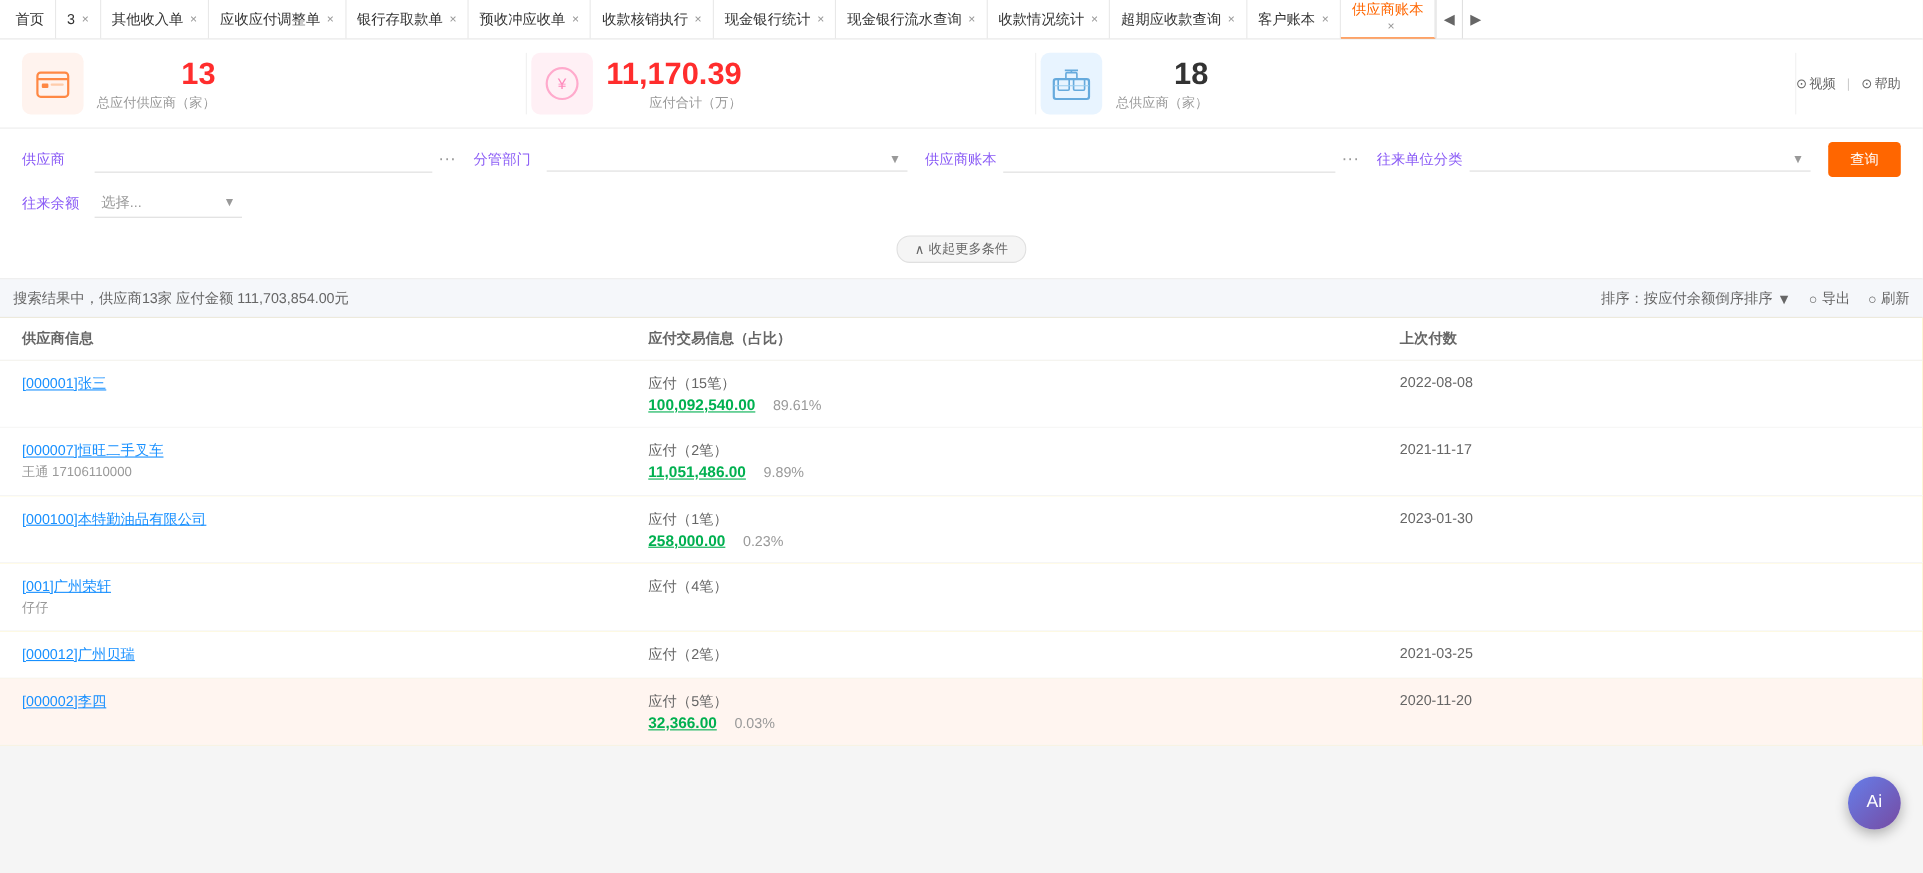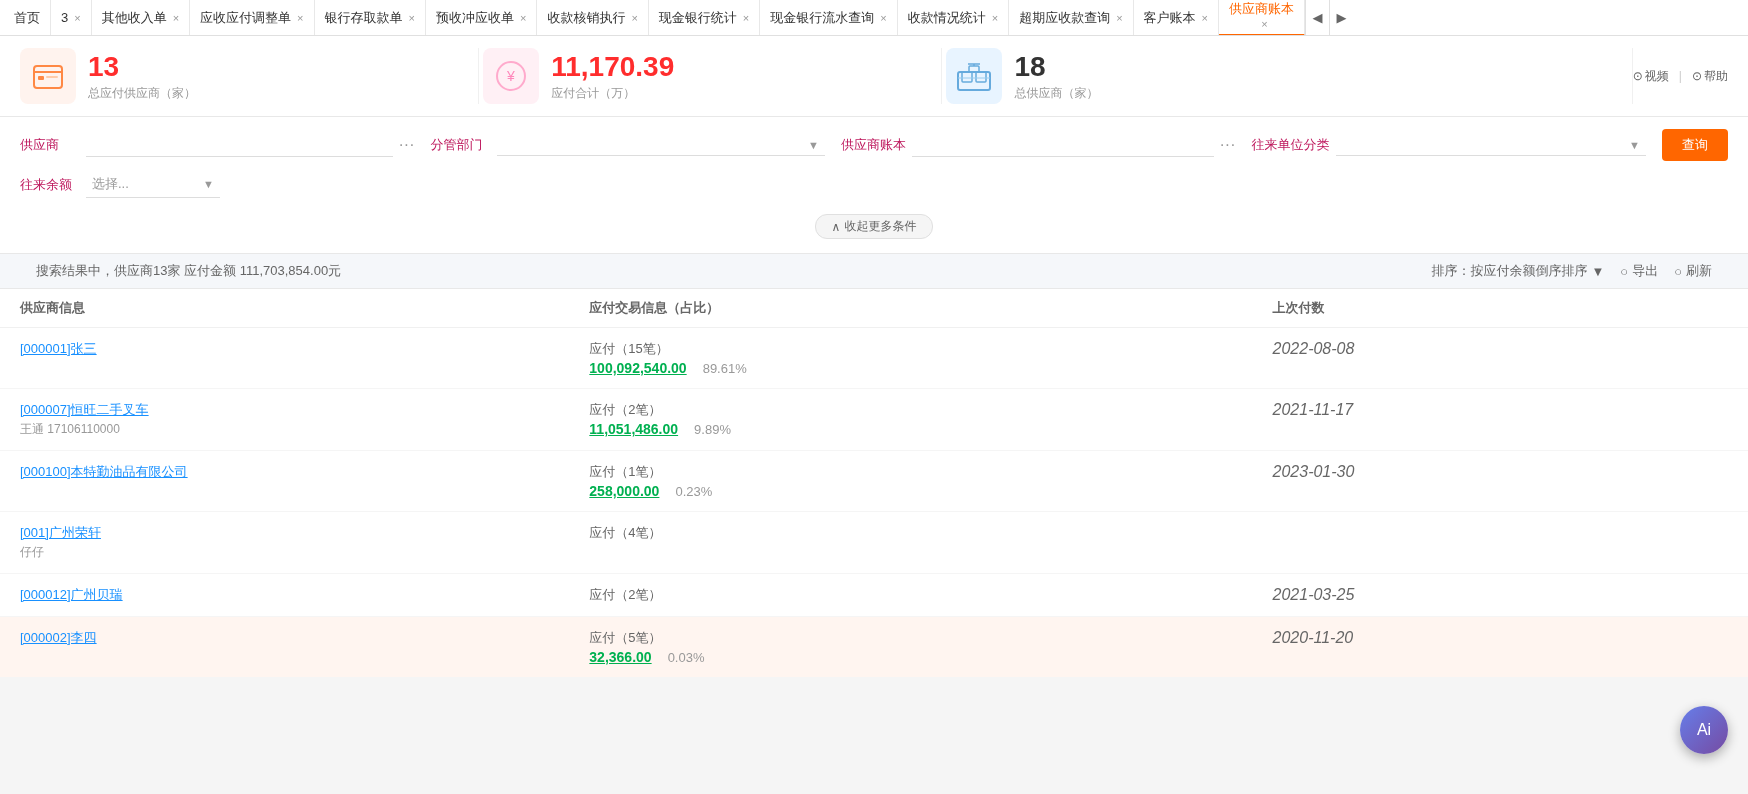--- a/index.html
+++ b/index.html
@@ -38,20 +38,21 @@
       padding: 12px 20px;
       gap: 0;
     }
     .stat-item {
       display: flex;
       align-items: center;
       gap: 12px;
       flex: 1;
       border-right: 1px solid #f0f0f0;
       padding: 0 4px;
+      text-align: right;
     }
     .stat-item:first-child { padding-left: 0; }
     .stat-item:last-child { border-right: none; }
     .stat-icon {
       width: 56px;
       height: 56px;
       display: flex;
       align-items: center;
       justify-content: center;
       border-radius: 8px;
@@ -79,21 +80,21 @@
       gap: 16px;
       margin-bottom: 10px;
     }
     .filter-row:last-child { margin-bottom: 0; }
     .filter-item {
       display: flex;
       align-items: center;
       gap: 6px;
       flex: 1;
     }
-    .filter-label { color: #be185d; white-space: nowrap; font-size: 13px; min-width: 60px; }
+    .filter-label { color: #8b5cf6; white-space: nowrap; font-size: 13px; min-width: 60px; }
     .filter-input {
       flex: 1;
       border: none;
       border-bottom: 1px solid #ddd;
       padding: 4px 6px;
       font-size: 13px;
       color: #333;
       outline: none;
       background: transparent;
     }
@@ -135,21 +136,21 @@
       color: #666;
       cursor: pointer;
     }
 
     
     .result-bar {
       display: flex;
       align-items: flex-start;
       justify-content: space-between;
       background: #f5f7fa;
-      padding: 8px 36px;
+      padding: 8px 12px;
       font-size: 13px;
       color: #666;
       border-bottom: 1px solid #e8e8e8;
     }
     .result-bar-right {
       display: flex;
       align-items: center;
       gap: 16px;
     }
     .sort-select {
@@ -198,21 +199,21 @@
       cursor: pointer;
       text-decoration: underline;
       font-size: 13px;
     }
     .supplier-sub { color: #999; font-size: 12px; margin-top: 2px; }
     .transaction-info { display: flex; flex-direction: column; gap: 2px; }
     .transaction-label { color: #666; font-size: 13px; }
     .transaction-amount { color: #00b050; font-size: 14px; font-weight: bold; cursor: pointer; text-decoration: underline; }
     .transaction-row { display: flex; align-items: center; gap: 16px; }
     .transaction-percent { color: #999; font-size: 13px; }
-    .last-payment-date { color: #666; font-size: 16px; font-style: italic; }
+    .last-payment-date { color: #666; font-size: 13px; }
   </style>
 </head>
 <body>
 
 <div class="top-nav">
   <div class="nav-tab">
     <span>首页</span>
   </div>
   <div class="nav-tab" style="min-width:40px;">
     <span>3</span>

